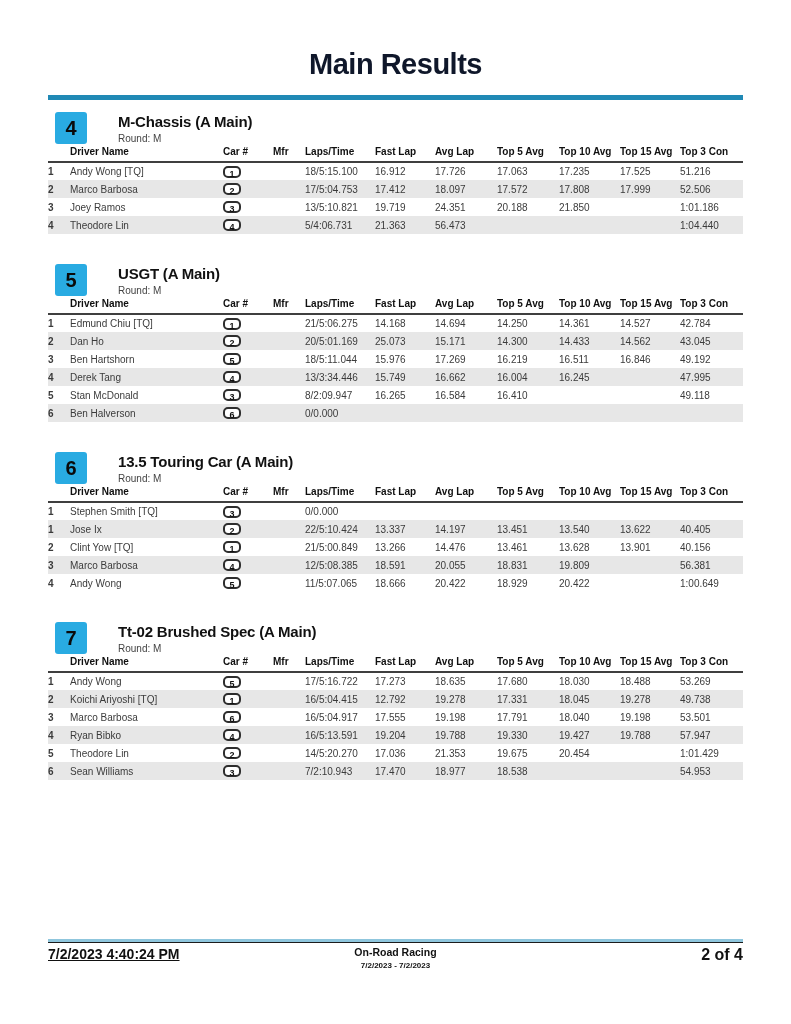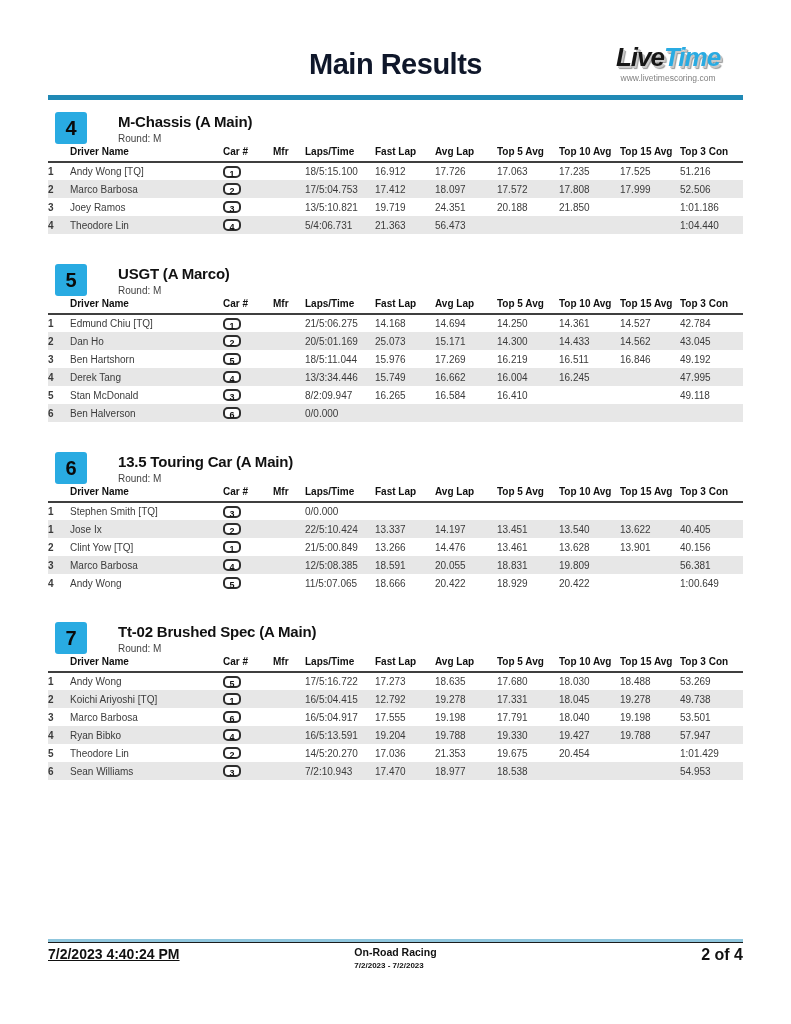--- a/index.html
+++ b/index.html
@@ -74,36 +74,32 @@
   }
 
   
   footer{position:absolute;left:48px;right:48px;top:939px;}
   .footer-rule{height:4px;background:var(--footer_rule);border-bottom:1px solid #1c1c1c;}
   .footer-row{
     display:grid;grid-template-columns:1fr auto 1fr;align-items:start;
     padding-top:3px;font-weight:bold;color:#111;
   }
   .footer-left{justify-self:start;font-size:14px;text-decoration:underline;}
-  .footer-center{justify-self:center;text-align:left;}
+  .footer-center{justify-self:center;text-align:center;}
   .footer-event{font-size:10.5px;}
   .footer-dates{font-size:8px;margin-top:3px;}
   .footer-right{justify-self:end;font-size:16px;}
 </style>
 </head>
 <body>
 
 <div class="page">
 
   <header>
     <h1 class="page-title">Main Results</h1>
-    <div class="logo">
-      <div class="wordmark"><span class="live">Live</span><span class="time">Time</span></div>
-      <div class="logo-url">www.livetimescoring.com</div>
-    </div>
   </header>
 
   <div class="rule"></div>
 
   <main id="sections">
       <section class="race">
         <div class="race-head">
           <div class="race-badge">4</div>
           <div class="race-titles">
             <div class="race-title">M-Chassis (A Main)</div>
@@ -192,21 +188,21 @@
               <td class="col-top15-avg"></td>
               <td class="col-top3-con">1:04.440</td>
             </tr>
           </tbody>
         </table>
       </section>
       <section class="race">
         <div class="race-head">
           <div class="race-badge">5</div>
           <div class="race-titles">
-            <div class="race-title">USGT (A Marco)</div>
+            <div class="race-title">USGT (A Main)</div>
             <div class="race-round">Round: M</div>
           </div>
         </div>
         <table class="results">
           <colgroup>
             <col style="width: 22px;">
             <col style="width: 153px;">
             <col style="width: 50px;">
             <col style="width: 32px;">
             <col style="width: 70px;">

